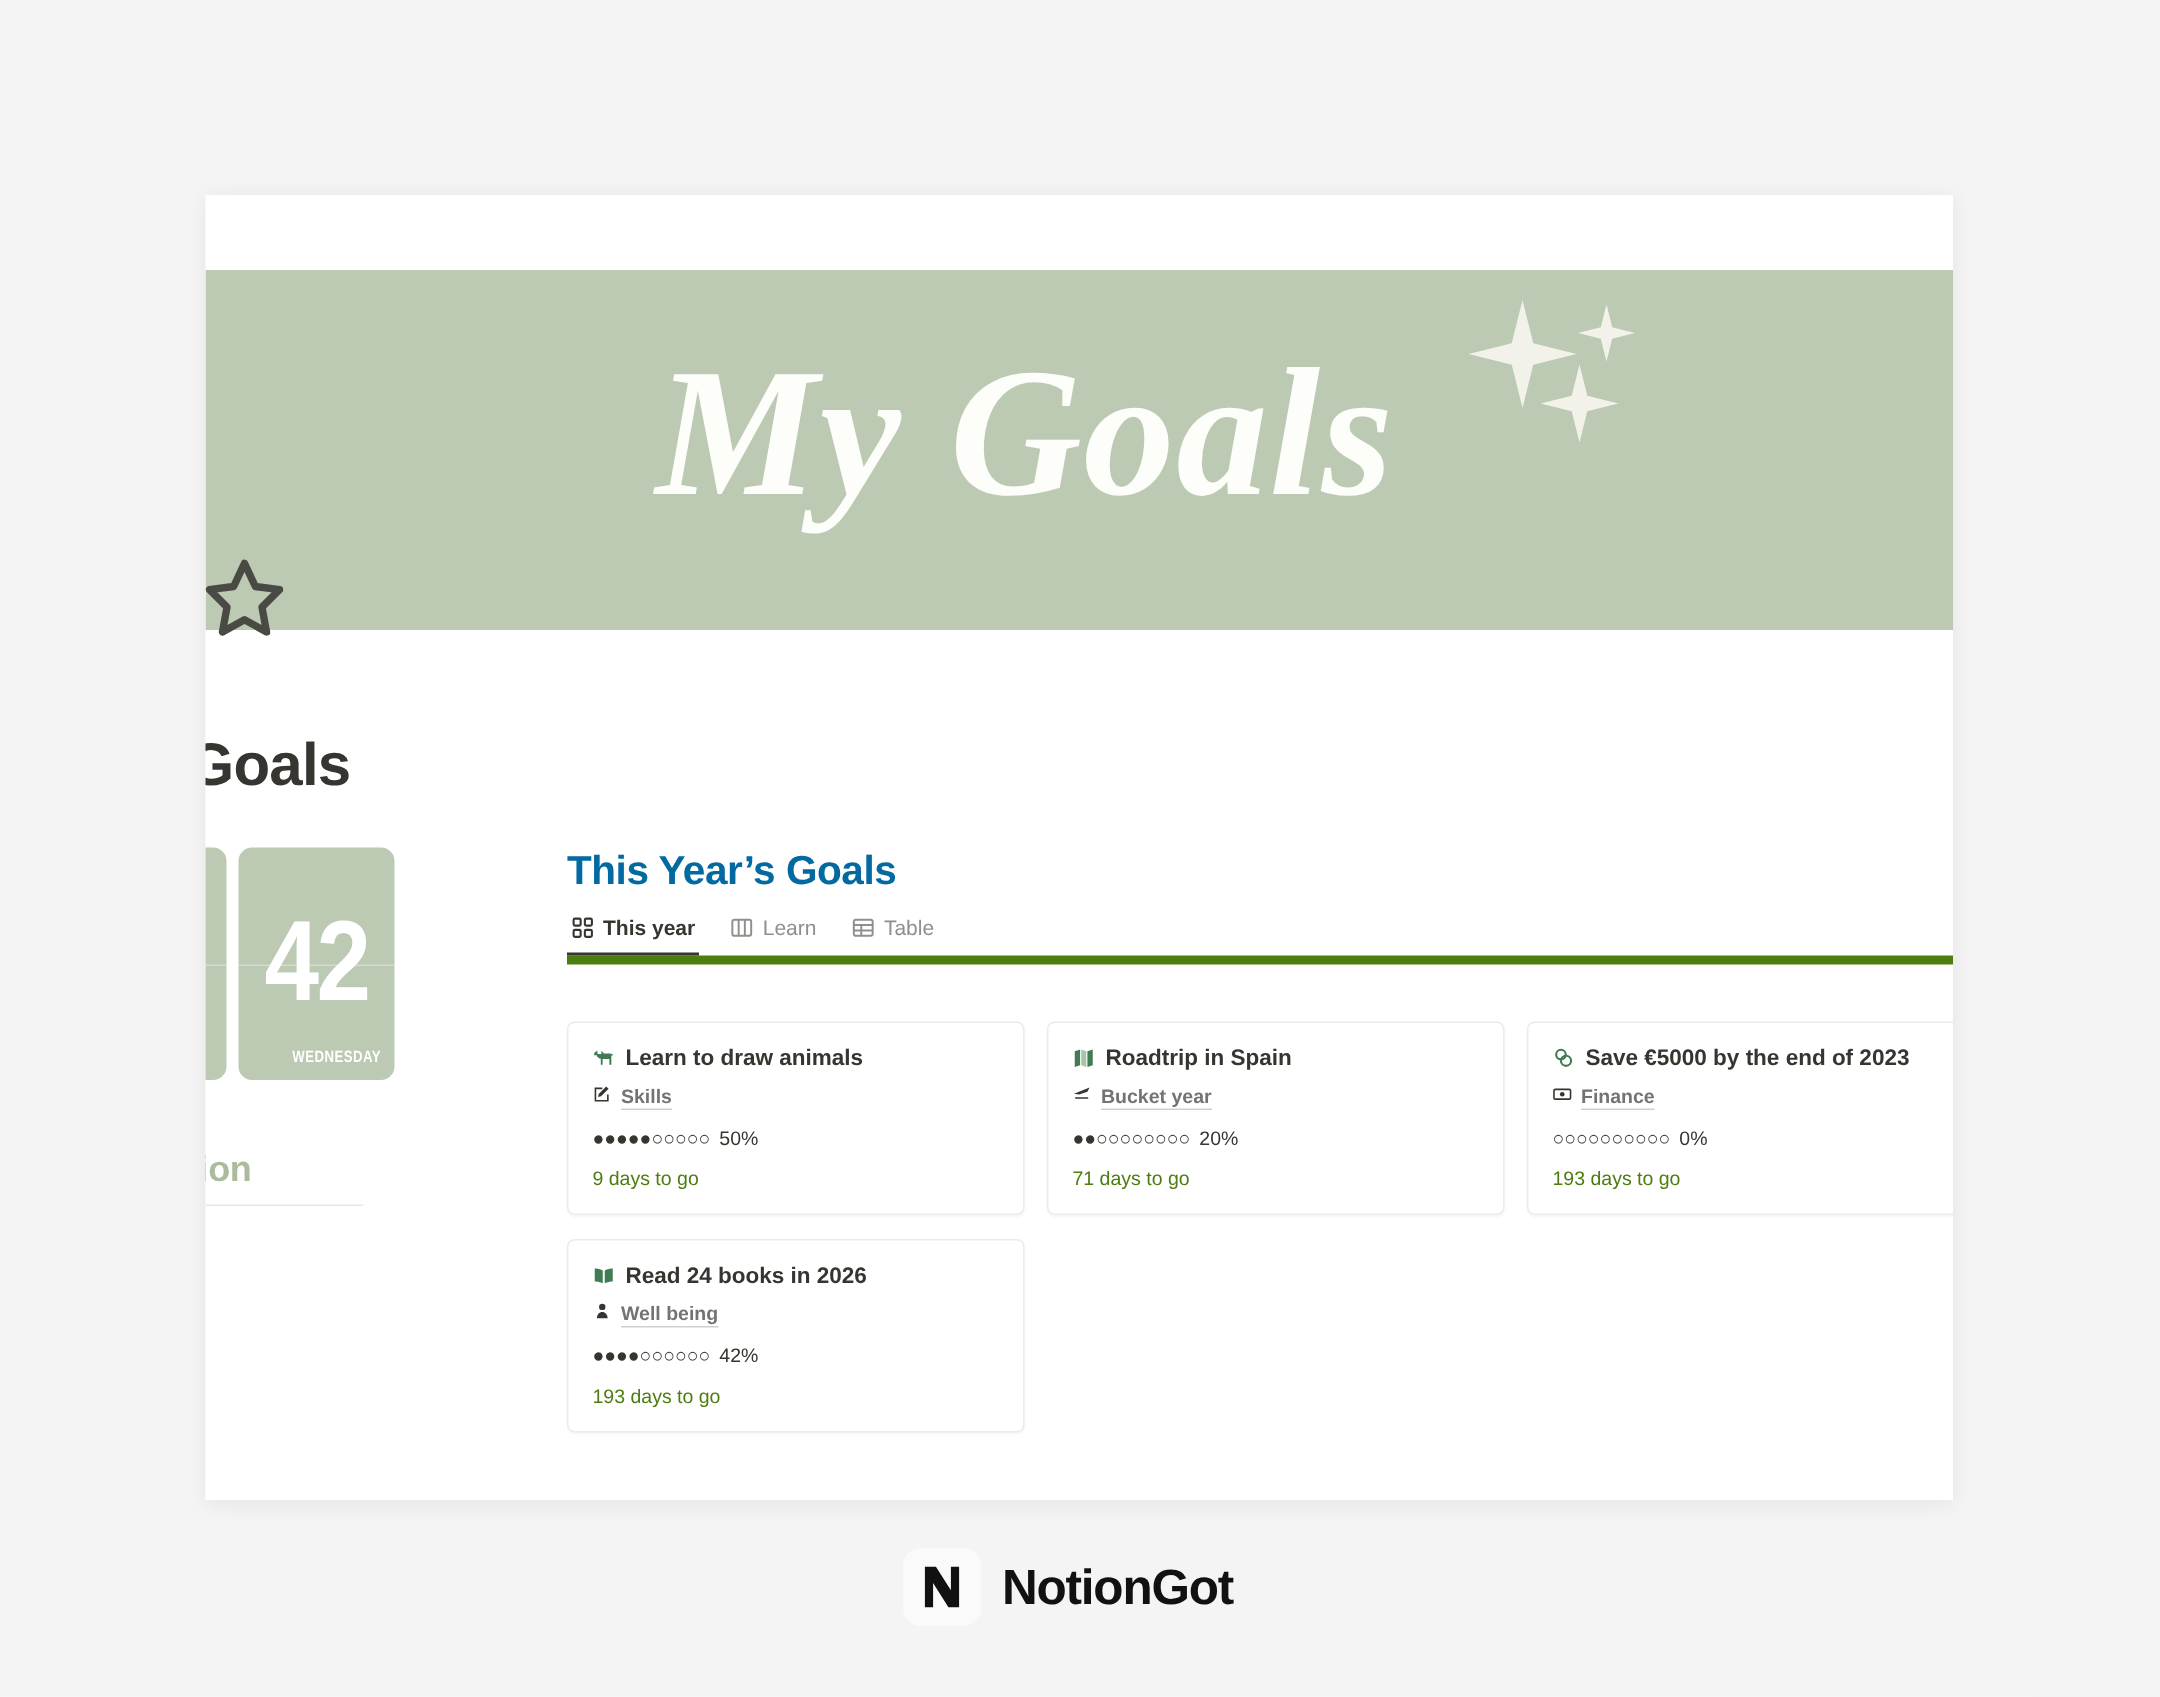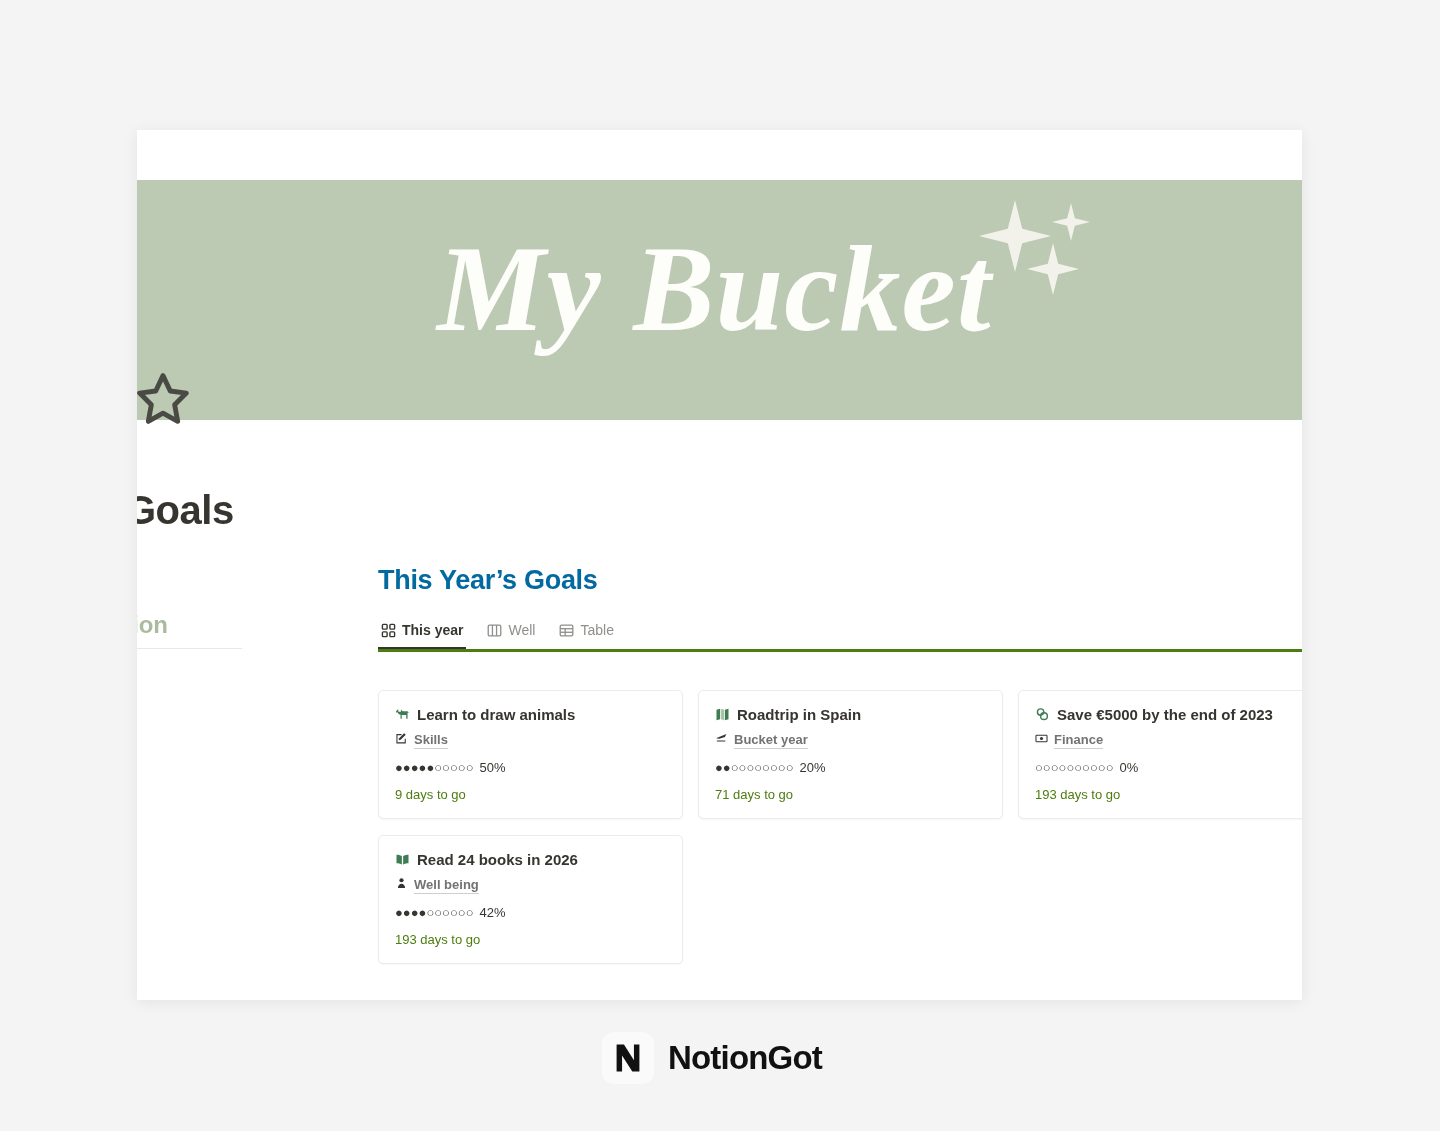--- a/index.html
+++ b/index.html
@@ -189,22 +189,22 @@
   }
 
   .section-heading {
     font-size: 27px;
     font-weight: 700;
     color: #0369a1;
     letter-spacing: -0.3px;
   }
 
   .view-tabs {
-    margin-top: 20px;
-    border-bottom: 3px solid #4d7c0f;
+    margin-top: 8px;
+    border-bottom: 6px solid #4d7c0f;
     display: flex;
     align-items: flex-start;
     gap: 18px;
     padding-bottom: 0;
     position: relative;
   }
   .view-tab {
     display: flex;
     align-items: center;
     gap: 6px;
@@ -308,21 +308,21 @@
   }
 </style>
 </head>
 <body>
 
 <div id="page-root">
 
   <div class="notion-window">
 
     <div class="cover-banner">
-      <div class="cover-title">My Bucket</div>
+      <div class="cover-title">My Goals</div>
 
       <div class="sparkle" id="sparkle-large">
         <div class="sparkle-shape"></div>
       </div>
       <div class="sparkle" id="sparkle-small">
         <div class="sparkle-shape"></div>
       </div>
       <div class="sparkle" id="sparkle-mid">
         <div class="sparkle-shape"></div>
       </div>
@@ -333,20 +333,29 @@
         <polygon points="12,2.4 15.1,9 22,9.9 17,14.9 18.3,22 12,18.5 5.7,22 7,14.9 2,9.9 8.9,9"></polygon>
       </svg>
     </div>
 
     <div class="page-body">
 
       <h1 class="page-title">Goals</h1>
 
       <div class="left-col">
 
+        <div class="flip-clock">
+          <div class="flip-tile">
+            <div class="flip-digits">02</div>
+          </div>
+          <div class="flip-tile">
+            <div class="flip-digits">42</div>
+            <div class="flip-dayname">WEDNESDAY</div>
+          </div>
+        </div>
 
         <div class="side-heading">Navigation</div>
         <div class="side-rule"></div>
 
         <ul class="nav-links">
           <li>
             
           </li>
           <li>
             
@@ -378,21 +387,21 @@
           </button>
 
           <button class="view-tab">
             <span class="tab-icon">
               <svg viewBox="0 0 16 16" width="15" height="15" fill="none" stroke="#8f8f8b" stroke-width="1.4">
                 <rect x="1.3" y="2.3" width="13.4" height="11.4" rx="1.4"></rect>
                 <line x1="5.8" y1="2.3" x2="5.8" y2="13.7"></line>
                 <line x1="10.2" y1="2.3" x2="10.2" y2="13.7"></line>
               </svg>
             </span>
-            <span>Well</span>
+            <span>Learn</span>
           </button>
 
           <button class="view-tab">
             <span class="tab-icon">
               <svg viewBox="0 0 16 16" width="15" height="15" fill="none" stroke="#8f8f8b" stroke-width="1.4">
                 <rect x="1.3" y="2.3" width="13.4" height="11.4" rx="1.4"></rect>
                 <line x1="1.3" y1="6.1" x2="14.7" y2="6.1"></line>
                 <line x1="1.3" y1="9.9" x2="14.7" y2="9.9"></line>
                 <line x1="6.6" y1="6.1" x2="6.6" y2="13.7"></line>
               </svg>

